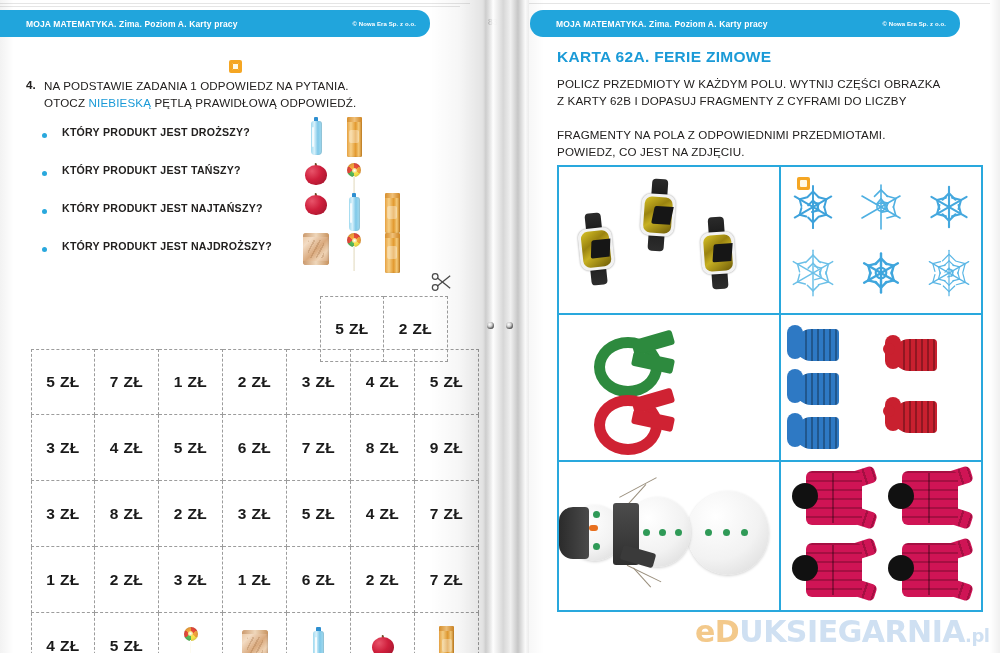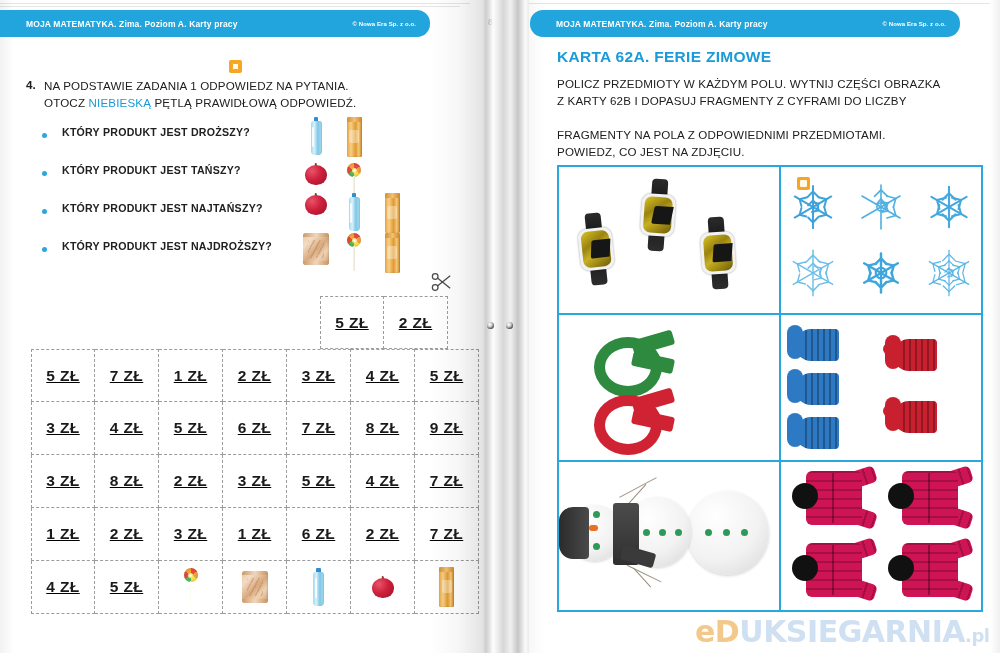--- a/index.html
+++ b/index.html
@@ -164,25 +164,24 @@
     background:repeating-linear-gradient(118deg,rgba(160,110,66,.30) 0 1.5px,rgba(255,255,255,0) 1.5px 5px);
     border-radius:2px;
   }
   .art-snack .seam-t{position:absolute;left:0;top:0;width:26px;height:4px;background:linear-gradient(to right,#cb9a6e,#efd7bb,#c8935f);border-radius:3px 3px 0 0;}
   .art-snack .seam-b{position:absolute;left:0;bottom:0;width:26px;height:4px;background:linear-gradient(to right,#cb9a6e,#efd7bb,#c8935f);border-radius:0 0 3px 3px;}
 
   
   .cutwrap{position:absolute;z-index:3;}
   .cutrow{display:flex;}
   .cell{
-    width:64px;height:53px;
+    width:64px;height:66px;
     display:flex;align-items:center;justify-content:center;
     border-right:1px dashed #9c9c9c;border-bottom:1px dashed #9c9c9c;
     box-sizing:border-box;
-    text-decoration:underline;
   }
   .cell.firstcol{border-left:1px dashed #9c9c9c;}
   .cutrow.firstrow .cell{border-top:1px dashed #9c9c9c;}
   .cell .price{
     font-size:15.5px;font-weight:bold;color:#1a1a1a;letter-spacing:.4px;white-space:nowrap;
   }
 
   .topstrip{position:absolute;left:320px;top:296px;z-index:3;}
   .maingrid{position:absolute;left:31px;top:349px;z-index:3;}
 

